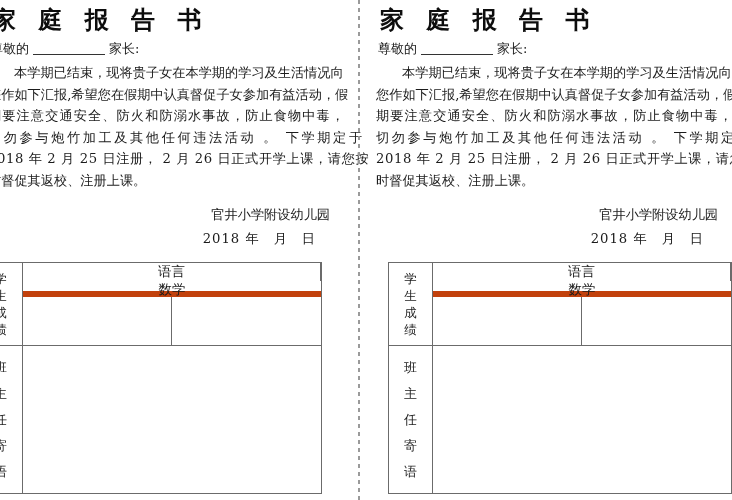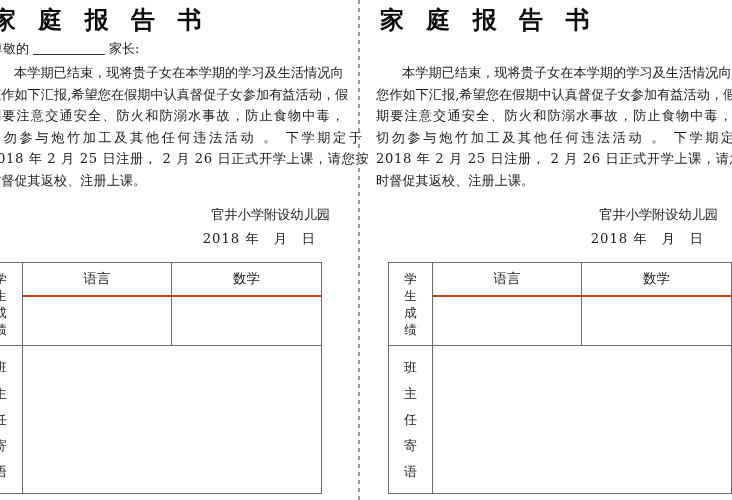--- a/index.html
+++ b/index.html
@@ -160,22 +160,23 @@
   }
   .scores-grid {
     flex: 1 1 auto;
     display: flex;
     flex-direction: column;
     box-sizing: border-box;
   }
   .scores-head {
     display: flex;
     height: 34px;
-    border-bottom: 2px solid #c2410c;
-    box-sizing: border-box;
+    border-bottom: 6px solid #c2410c;
+    box-sizing: border-box;
+    flex-direction: column;
   }
   .scores-body {
     display: flex;
     flex: 1 1 auto;
     box-sizing: border-box;
   }
   .score-cell {
     flex: 1 1 50%;
     display: flex;
     align-items: center;
@@ -266,20 +267,23 @@
     </div>
 
   </div>
 </div>
 
 <div class="page" id="copy-right">
   <div class="sheet">
 
     <div class="doc-title">家 庭 报 告 书</div>
 
+    <div class="salutation">
+      <span>尊敬的</span><span class="blank"></span><span>家长:</span>
+    </div>
 
     <div class="body-block">
       <div class="body-line indent">本学期已结束，现将贵子女在本学期的学习及生活情况向</div>
       <div class="body-line">您作如下汇报,希望您在假期中认真督促子女参加有益活动，假</div>
       <div class="body-line spaced">期要注意交通安全、防火和防溺水事故，防止食物中毒，</div>
       <div class="body-line spaced2">切勿参与炮竹加工及其他任何违法活动 。 下学期定于</div>
       <div class="body-line date-line">2018 年 2 月 25 日注册， 2 月 26 日正式开学上课，请您按</div>
       <div class="body-line">时督促其返校、注册上课。</div>
     </div>
 

